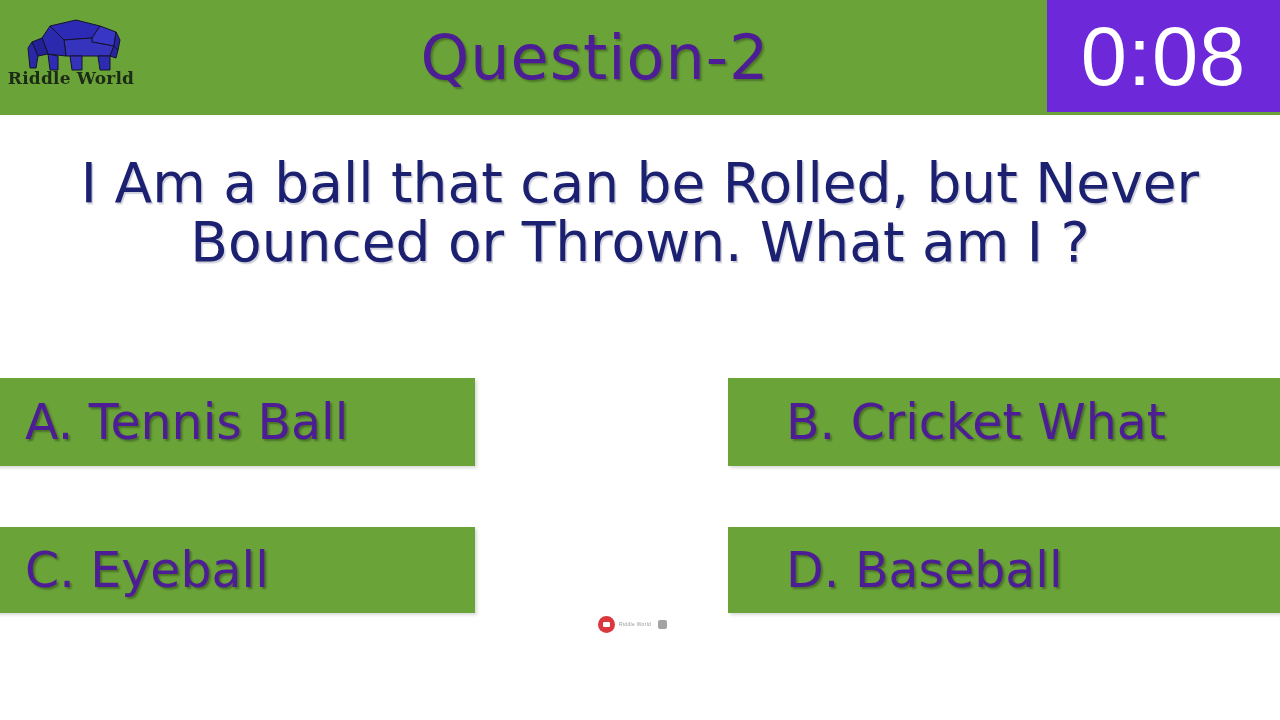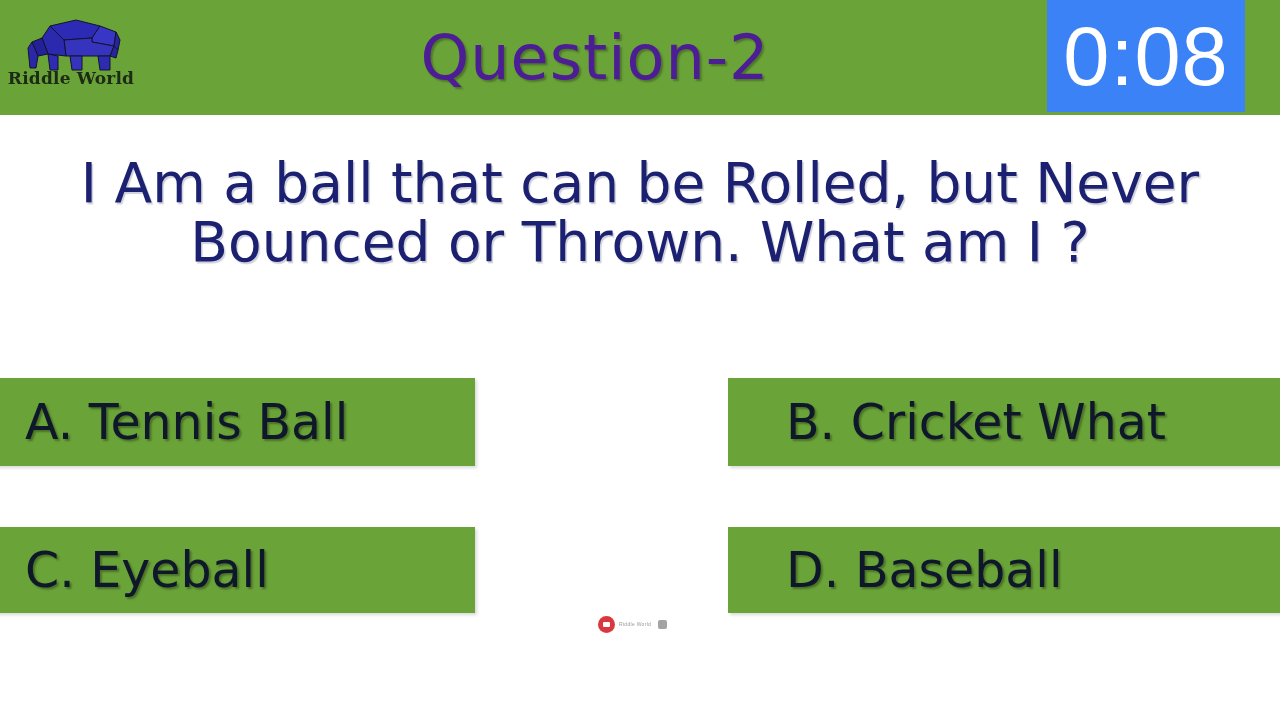--- a/index.html
+++ b/index.html
@@ -75,23 +75,23 @@
     letter-spacing: 1px;
     text-shadow: 2px 2px 2px rgba(0,0,0,0.28);
     white-space: nowrap;
   }
 
   
   #timer-box {
     position: absolute;
     left: 1047px;
     top: 0px;
-    width: 198px;
+    width: 233px;
     height: 112px;
-    background: #3b82f6;
+    background: #6d28d9;
     display: flex;
     align-items: center;
     justify-content: center;
   }
   #timer-value {
     font-family: "Liberation Sans", sans-serif;
     font-size: 83px;
     font-weight: 400;
     color: #ffffff;
     letter-spacing: 1px;
@@ -123,21 +123,21 @@
     position: absolute;
     background: #6aa338;
     display: flex;
     align-items: center;
     box-shadow: 2px 2px 3px rgba(0,0,0,0.15);
   }
   .option-label {
     font-family: "DejaVu Sans", sans-serif;
     font-size: 49px;
     font-weight: 400;
-    color: #0f172a;
+    color: #4c1d95;
     white-space: nowrap;
     text-shadow: 2px 2px 2px rgba(0,0,0,0.30);
     line-height: 1;
   }
   #option-a {
     left: -10px;
     top: 378px;
     width: 485px;
     height: 88px;
     padding-left: 35px;

